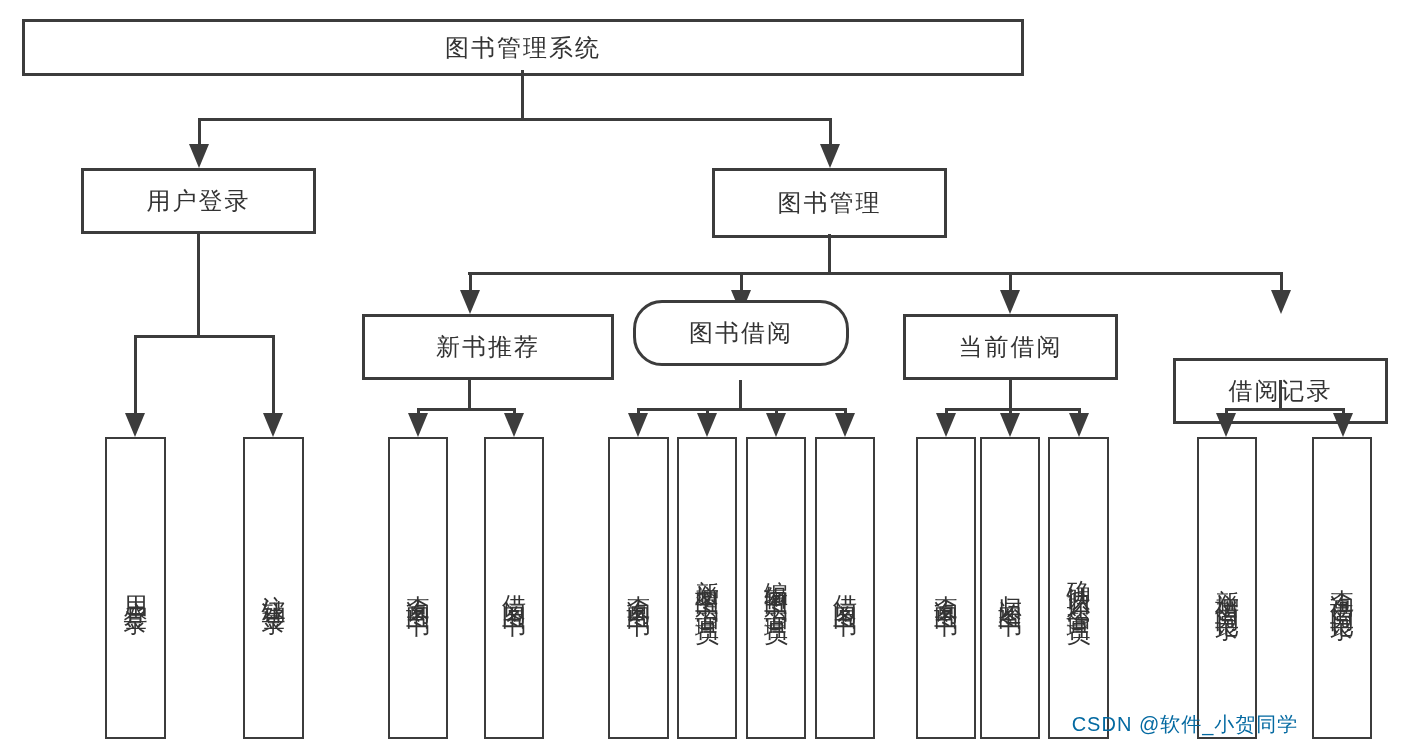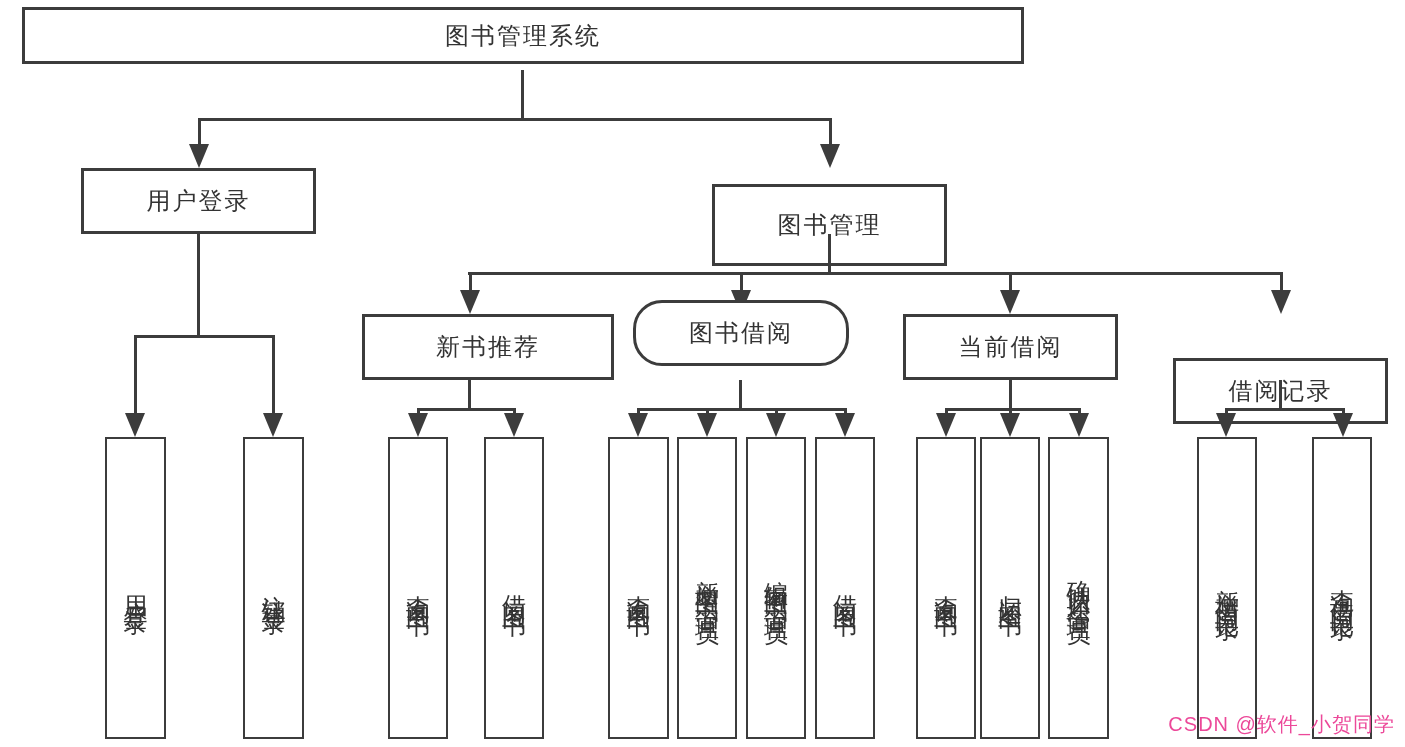--- a/index.html
+++ b/index.html
@@ -33,42 +33,42 @@
   .arrow::before{
     content:"";position:absolute;left:10.5px;top:0;bottom:16px;width:3px;background:var(--line);
   }
   .arrow::after{
     content:"";position:absolute;left:2px;bottom:0;width:0;height:0;
     border-left:10px solid transparent;border-right:10px solid transparent;
     border-top:24px solid var(--line);
   }
   .watermark{
     position:absolute;right:10px;top:711px;width:420px;
-    text-align:right;font-size:20px;letter-spacing:1px;
-    color:#ec4899;z-index:5;
+    text-align:center;font-size:20px;letter-spacing:1px;
+    color:#0369a1;z-index:5;
   }
 </style>
 </head>
 <body>
 
 <div class="canvas">
 
-  <div class="box" style="left:22px;top:7px;width:1002px;height:57px;">
+  <div class="box" style="left:22px;top:19px;width:1002px;height:57px;">
     <span>图书管理系统</span>
   </div>
 
   <div class="vline" style="left:521px;top:70px;height:50px;"></div>
   <div class="hline" style="left:198px;top:118px;width:634px;"></div>
   <div class="arrow" style="left:187px;top:118px;height:50px;"></div>
   <div class="arrow" style="left:818px;top:118px;height:50px;"></div>
 
   <div class="box" style="left:81px;top:168px;width:235px;height:66px;">
     <span>用户登录</span>
   </div>
-  <div class="box" style="left:712px;top:184px;width:235px;height:82px;align-items:center;">
+  <div class="box" style="left:712px;top:168px;width:235px;height:70px;align-items:center;">
     <span>图书管理</span>
   </div>
 
   <div class="vline" style="left:197px;top:234px;height:104px;"></div>
   <div class="hline" style="left:134px;top:335px;width:141px;"></div>
   <div class="arrow" style="left:123px;top:335px;height:102px;"></div>
   <div class="arrow" style="left:261px;top:335px;height:102px;"></div>
 
   <div class="vline" style="left:828px;top:234px;height:41px;"></div>
   <div class="hline" style="left:468px;top:272px;width:814px;"></div>

